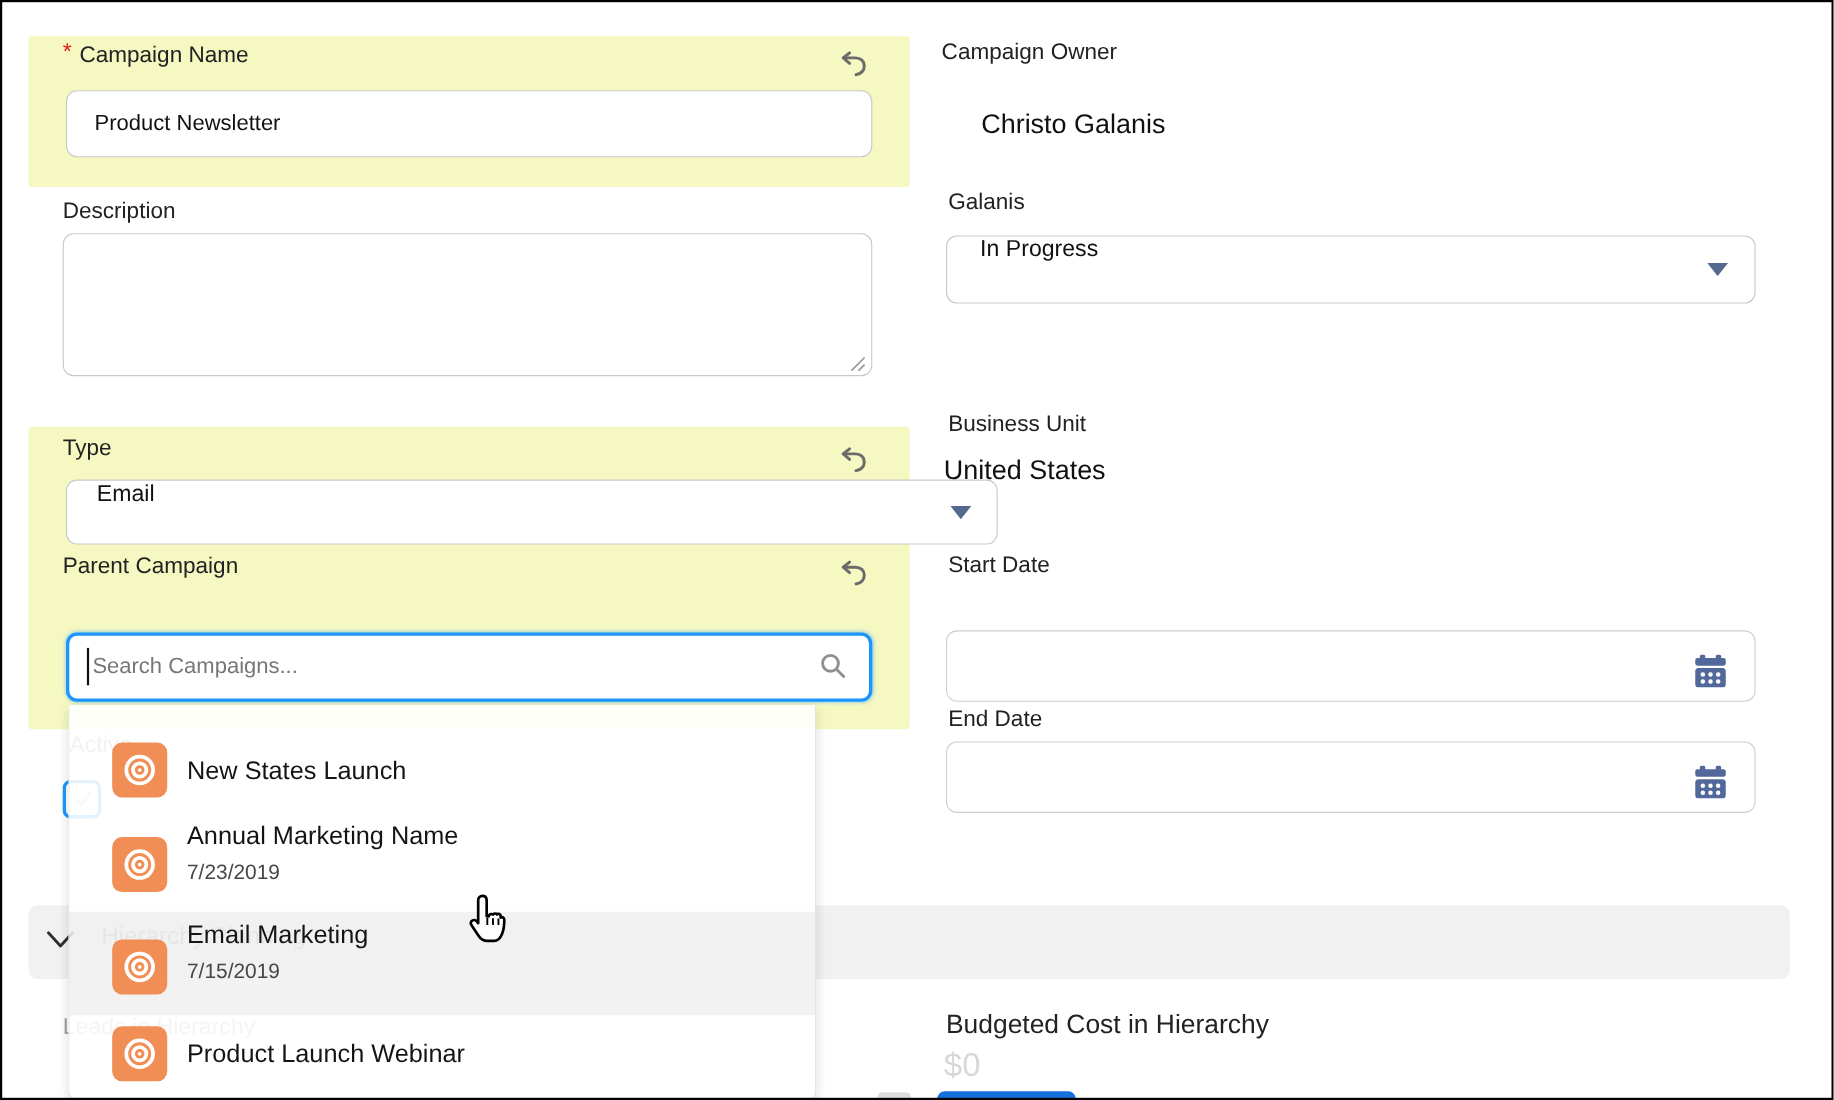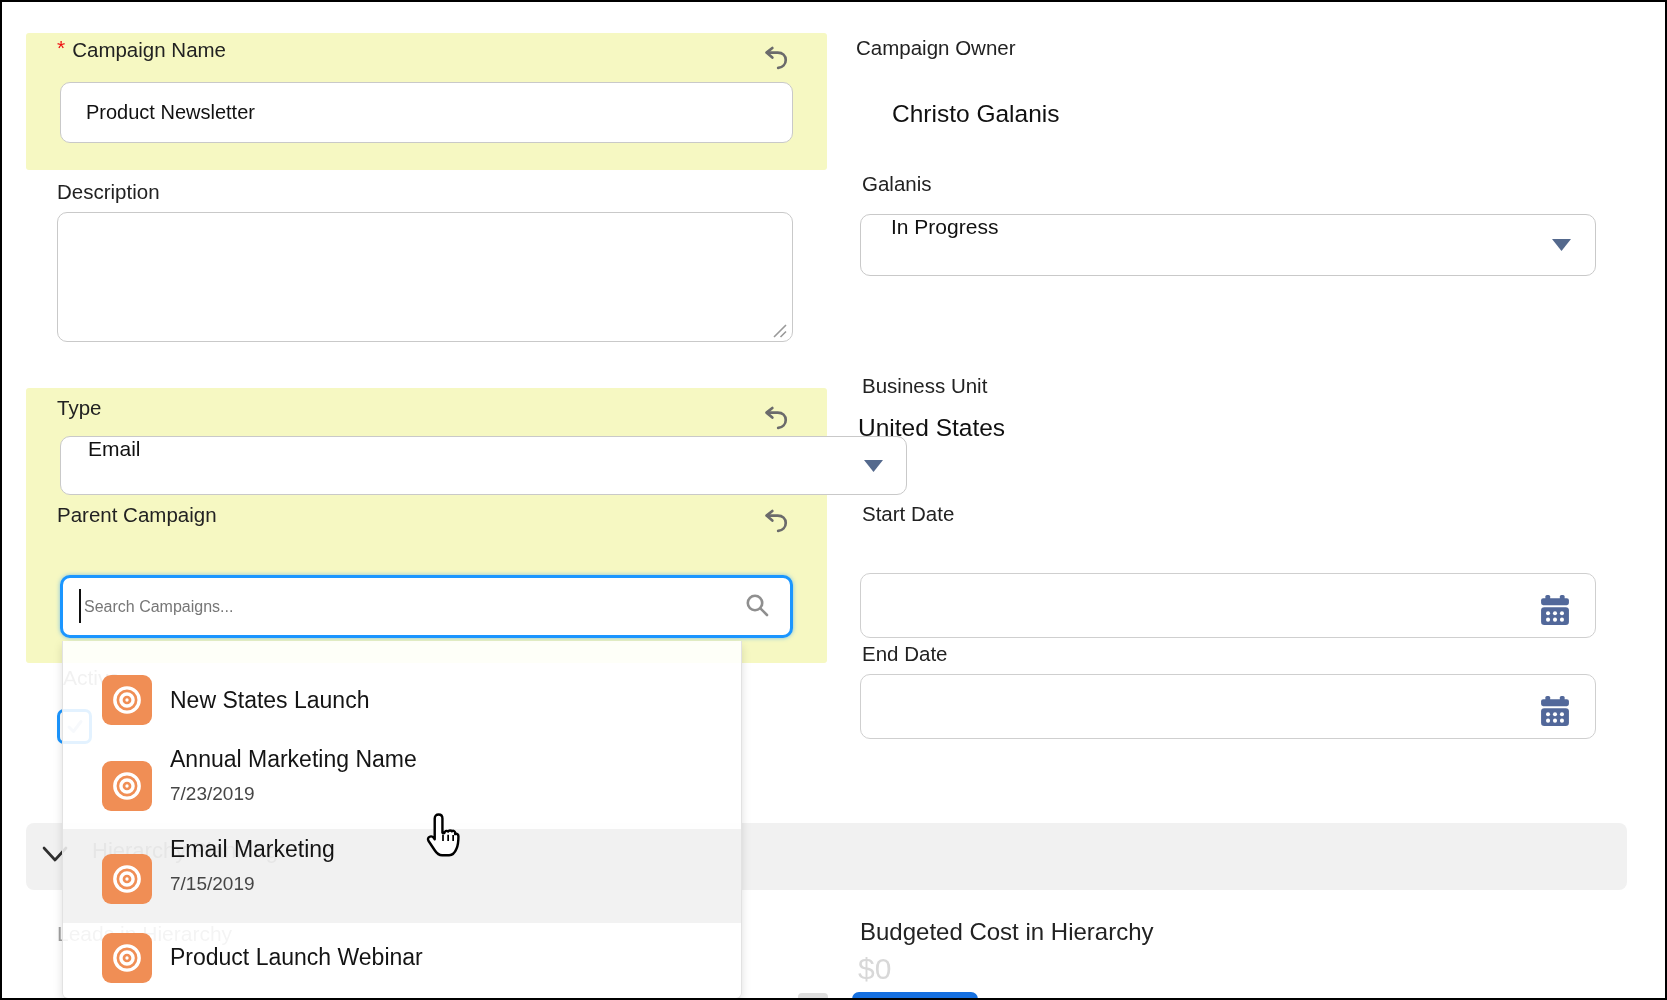--- a/index.html
+++ b/index.html
@@ -26,21 +26,21 @@
   }
   .select-box{
     box-sizing:border-box;background:#fff;border:1.5px solid #c9c9c9;border-radius:10px;
     display:flex;align-items:flex-start;padding-left:27px;font-size:21px;color:#111;z-index:3;
   }
   .select-caret{position:absolute;right:23px;top:50%;transform:translateY(-50%);line-height:0;}
 
   .search-box{
     box-sizing:border-box;background:#fff;border:3px solid #1b96ff;border-radius:10px;
     box-shadow:0 0 4px rgba(27,150,255,.55);
-    font-family:"Liberation Sans", sans-serif;font-size:16px;color:#111;
+    font-family:"Liberation Sans", sans-serif;font-size:20px;color:#111;
     padding:0 40px 0 21px;z-index:4;outline:none;
   }
   .search-box::placeholder{color:#767676;opacity:1;}
   .caret-bar{width:2px;height:34px;background:#111;z-index:5;}
 
   .undo{z-index:3;line-height:0;}
   textarea.desc{
     box-sizing:border-box;resize:none;background:#fff;border:1.5px solid #c9c9c9;border-radius:10px;
     z-index:3;font-family:"Liberation Sans", sans-serif;font-size:23px;color:#111;padding:14px 20px;outline:none;
   }

